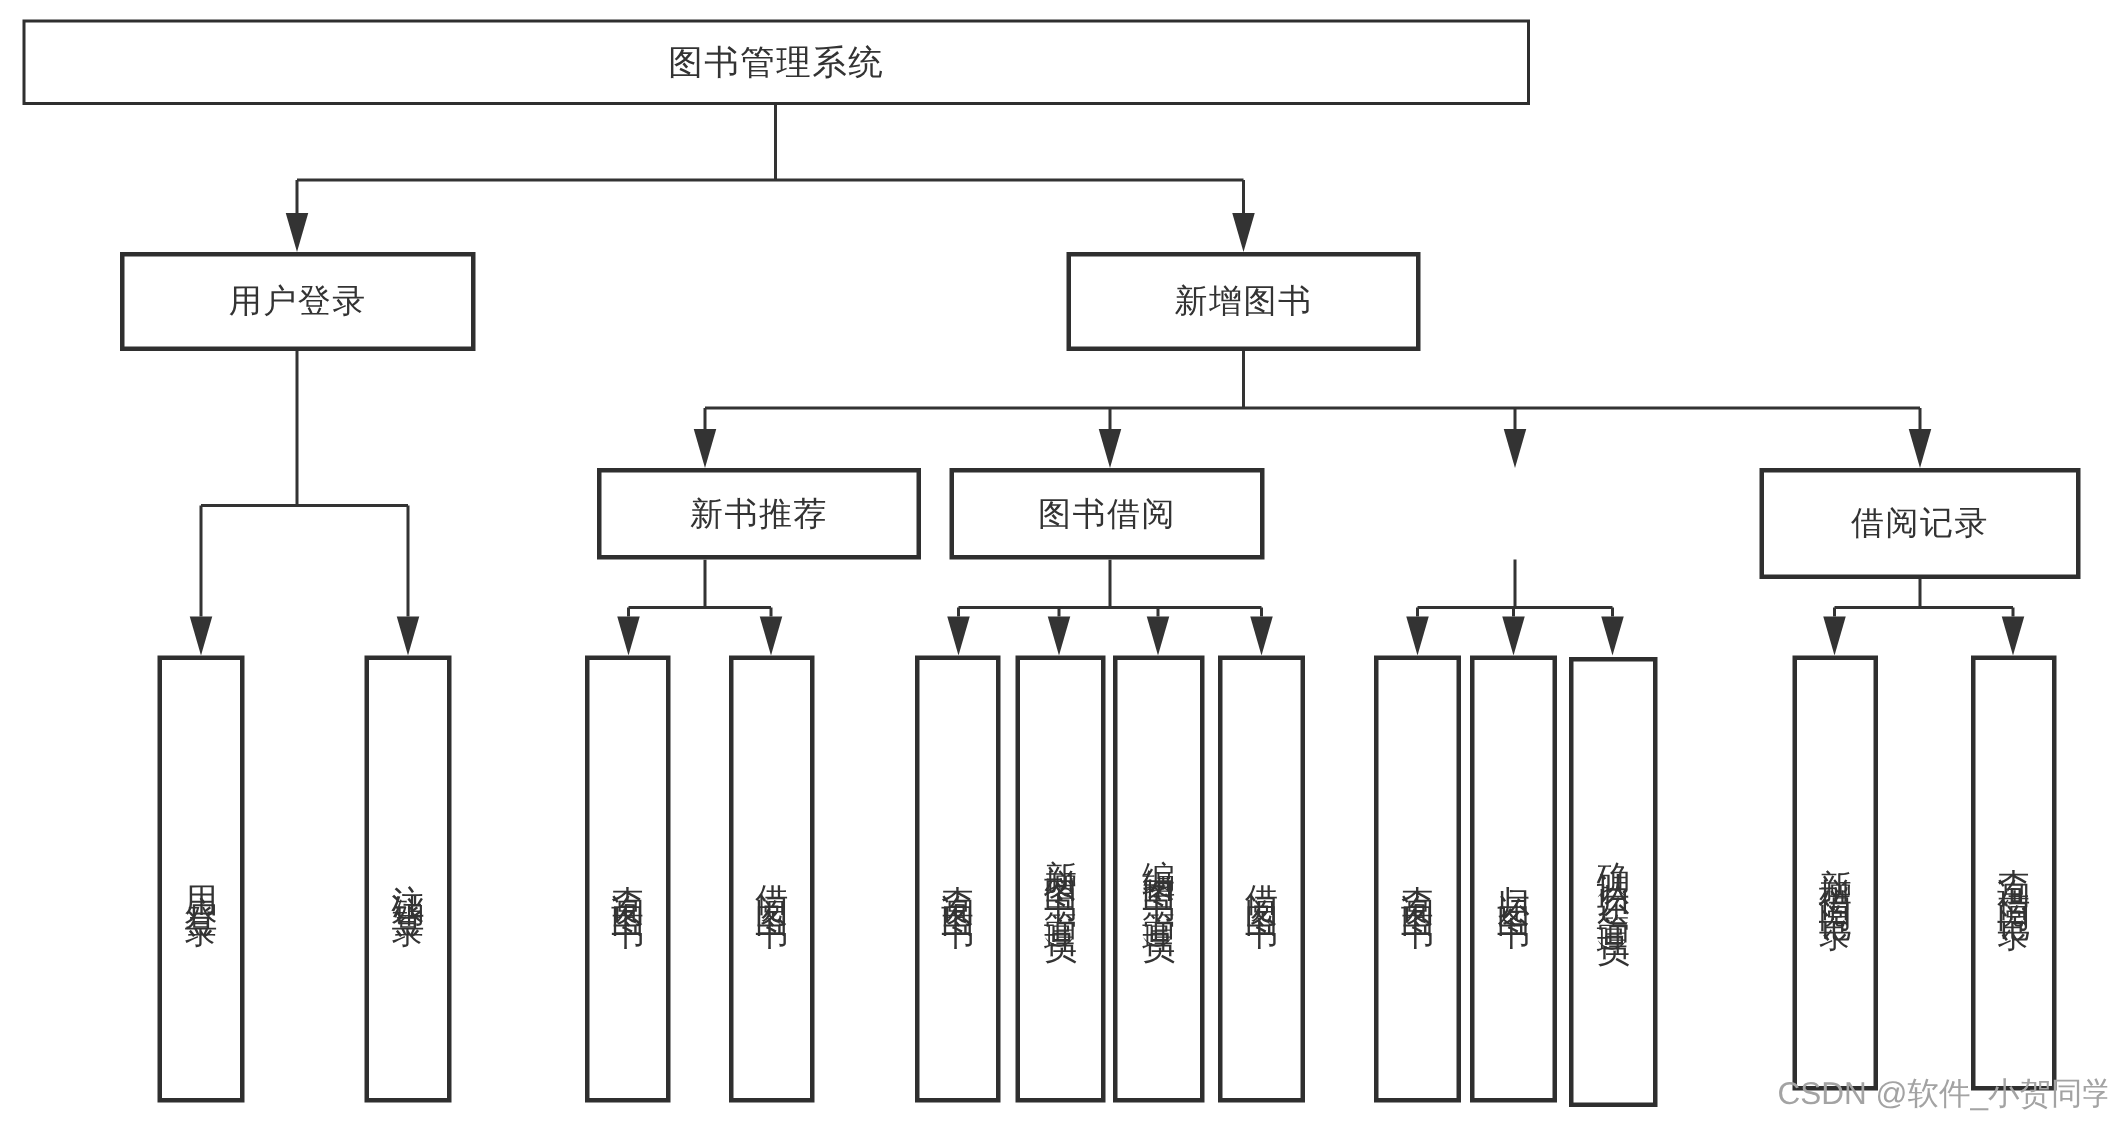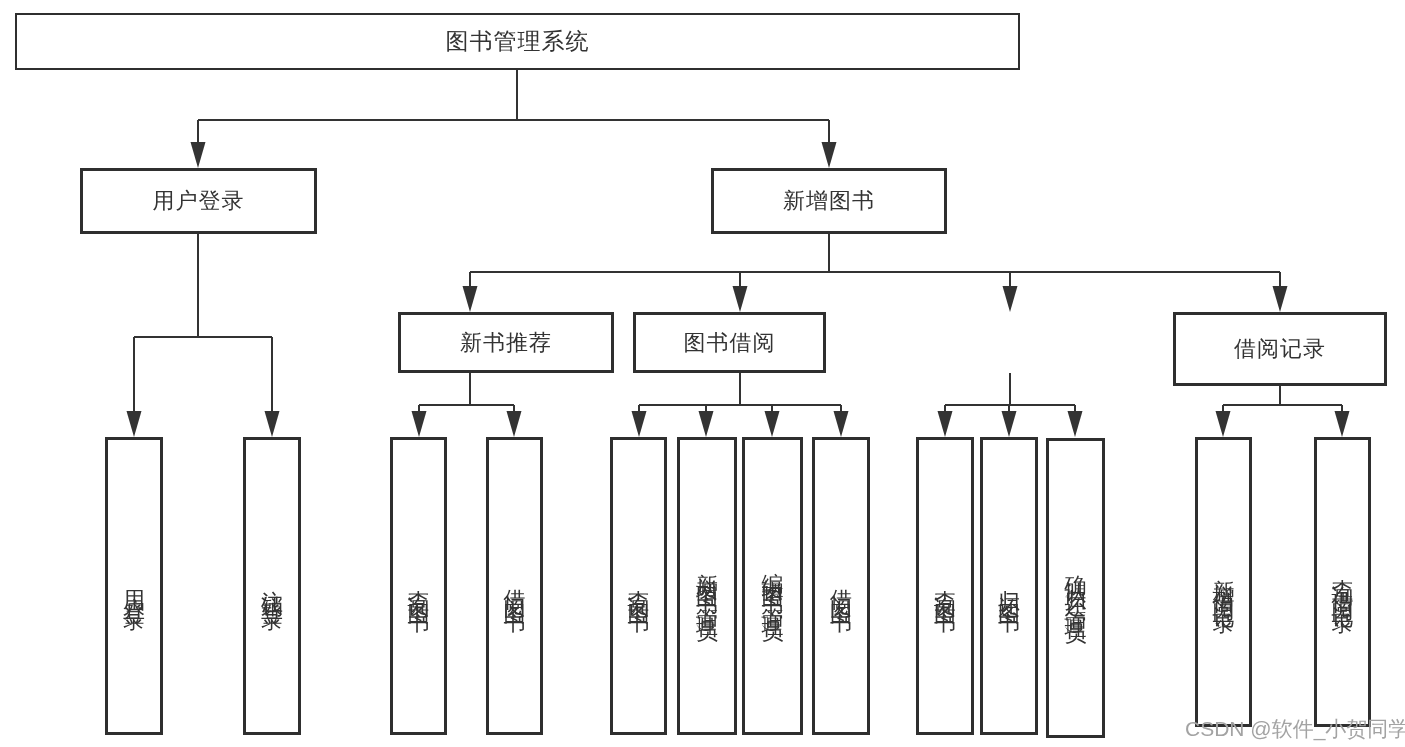--- a/index.html
+++ b/index.html
@@ -117,21 +117,21 @@
   <div class="box" style="left:80px;top:168px;width:237px;height:66px;">
     <span class="h-label">用户登录</span>
   </div>
   <div class="box" style="left:711px;top:168px;width:236px;height:66px;">
     <span class="h-label">新增图书</span>
   </div>
 
   <div class="box" style="left:362px;top:312px;width:216px;height:61px;margin-left:36px;">
     <span class="h-label">新书推荐</span>
   </div>
-  <div class="box" style="left:633px;top:312px;width:193px;height:61px;">
+  <div class="box" style="left:633px;top:312px;width:210px;height:61px;">
     <span class="h-label">图书借阅</span>
   </div>
   <div class="box" style="left:1173px;top:312px;width:214px;height:74px;">
     <span class="h-label">借阅记录</span>
   </div>
 
   <div class="box" style="left:105px;top:437px;width:58px;height:298px;">
     <span class="v-label">用户登录</span>
   </div>
   <div class="box" style="left:243px;top:437px;width:58px;height:298px;">

